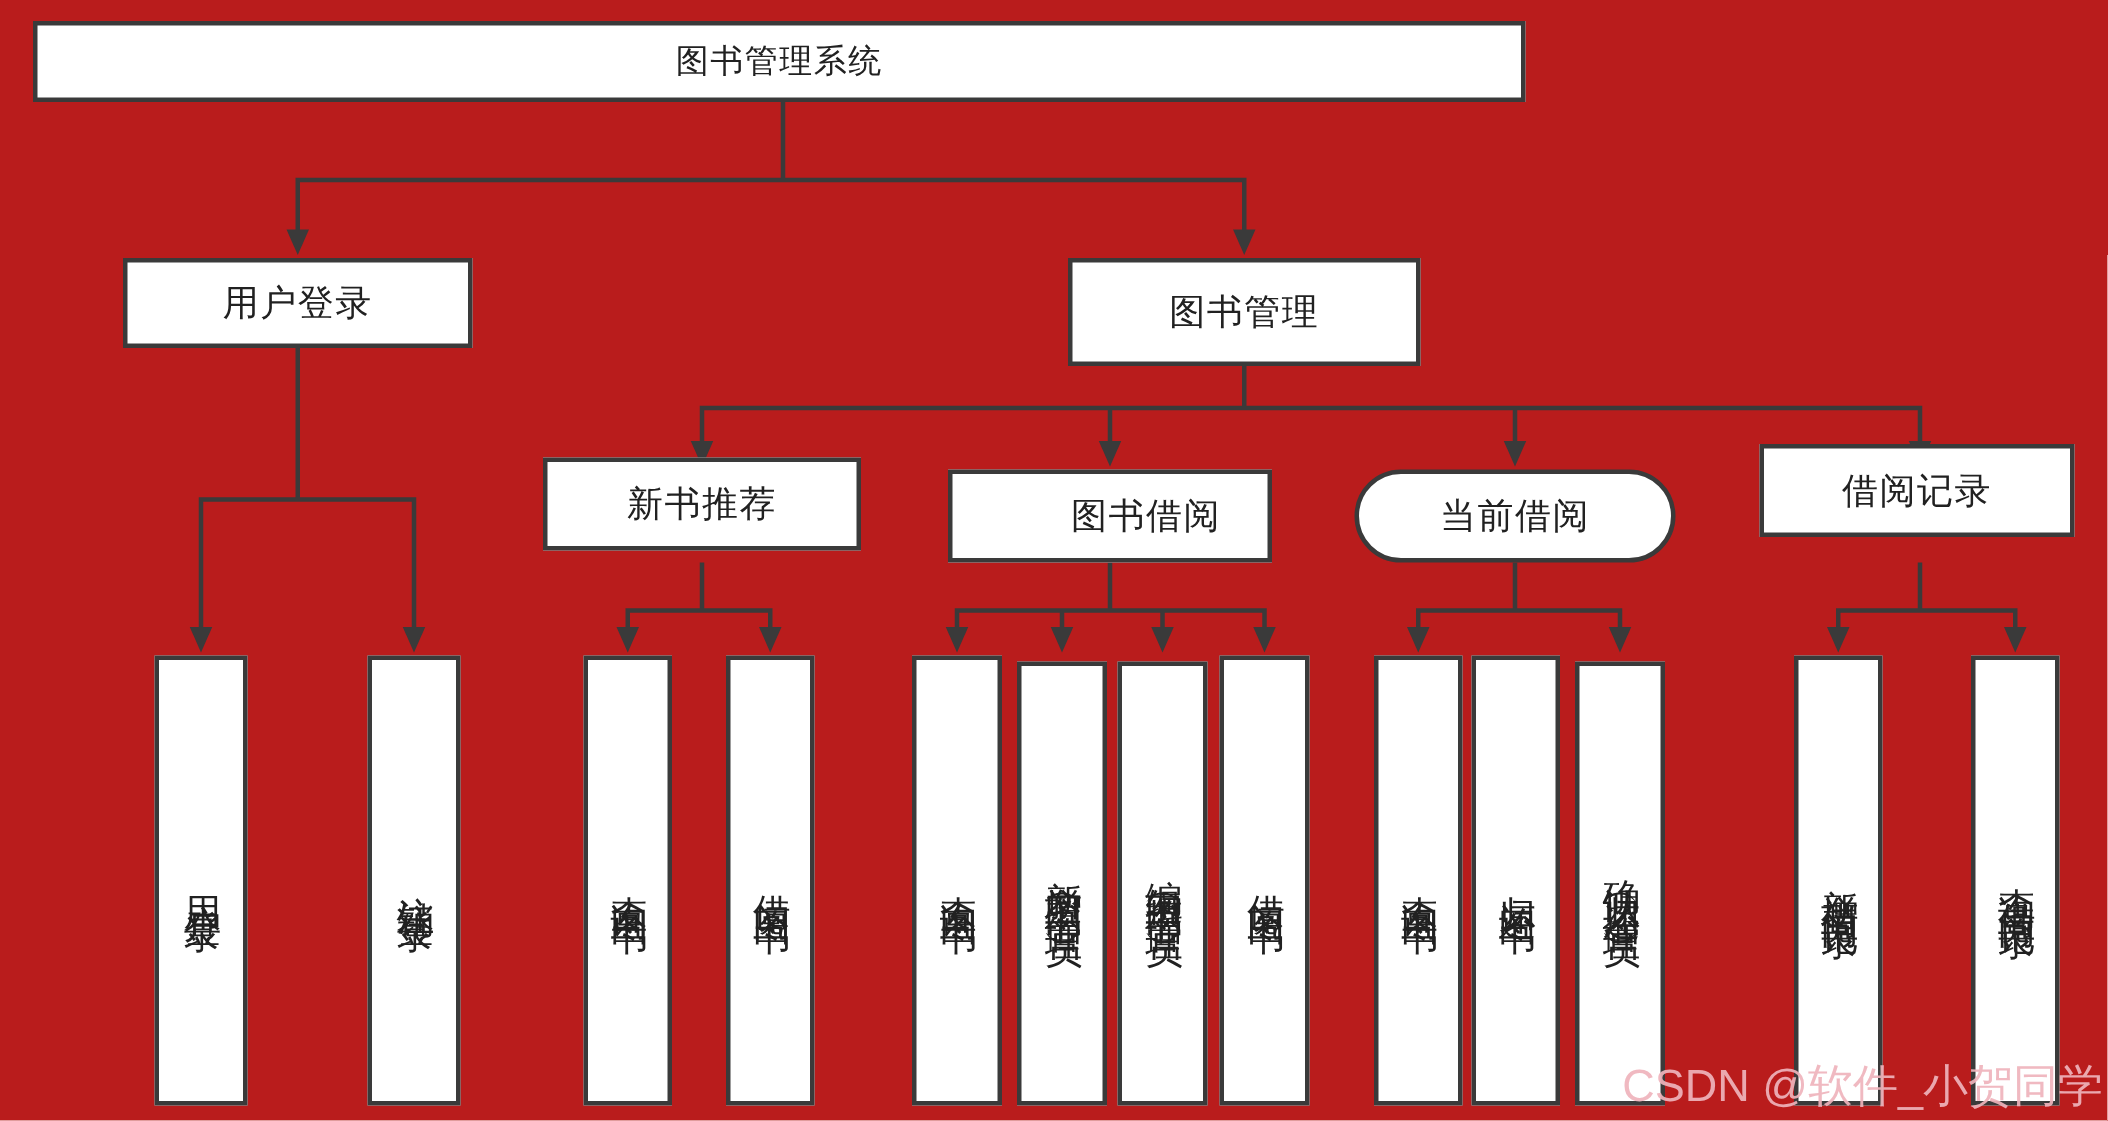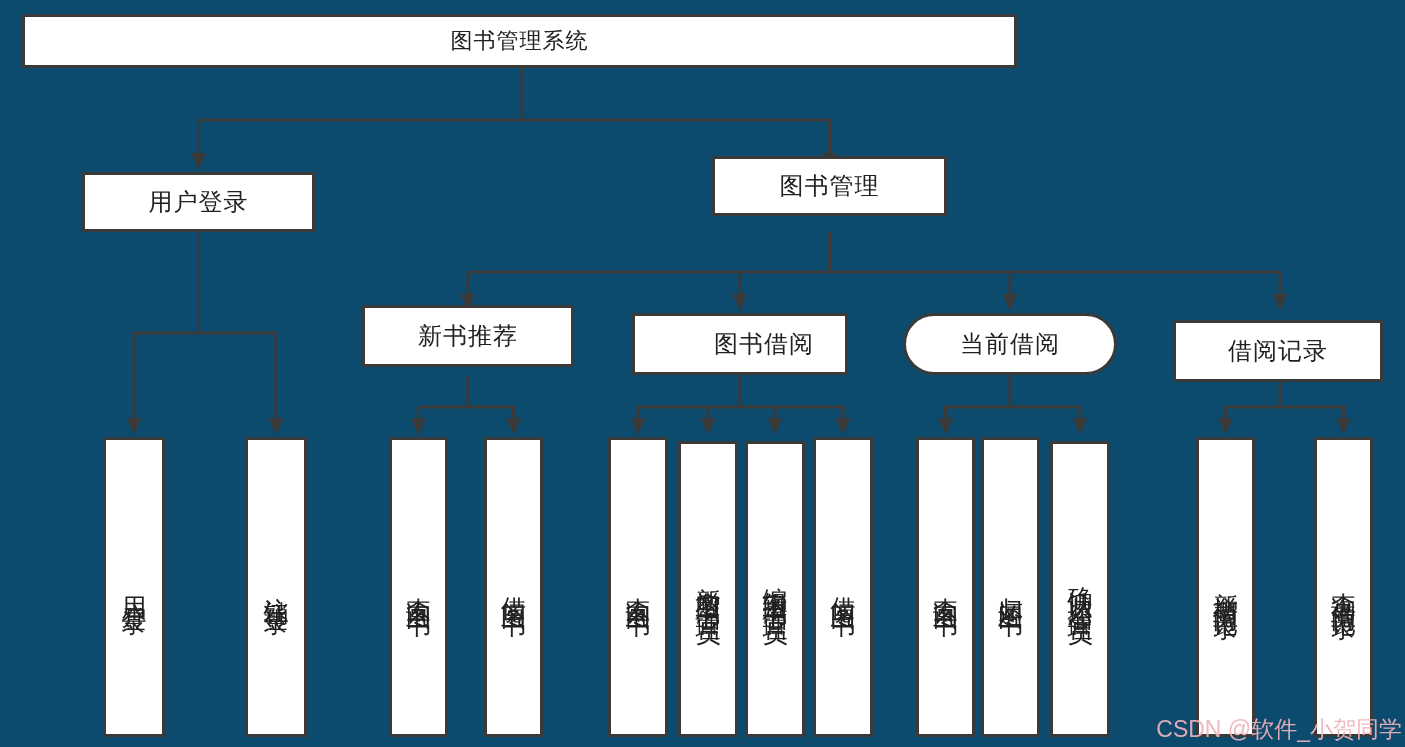--- a/index.html
+++ b/index.html
@@ -5,21 +5,21 @@
   html, body {
     margin: 0;
     padding: 0;
     background: #ffffff;
     font-family: "Liberation Sans", "DejaVu Sans", sans-serif;
   }
   .canvas {
     position: relative;
     width: 1405px;
     height: 747px;
-    background: #0c4a6e;
+    background: #b91c1c;
     overflow: hidden;
   }
   .connectors {
     position: absolute;
     left: 0;
     top: 0;
     z-index: 1;
   }
   .box {
     position: absolute;
@@ -45,21 +45,21 @@
     text-orientation: mixed;
     font-size: 25px;
     letter-spacing: 5px;
     white-space: nowrap;
     line-height: 1;
   }
   .watermark {
     position: absolute;
     right: 3px;
     bottom: 2px;
-    font-size: 23px;
+    font-size: 30px;
     color: #efb4bc;
     z-index: 3;
     opacity: 0.92;
     white-space: nowrap;
   }
 </style>
 </head>
 <body>
 
 <div class="canvas">
@@ -99,26 +99,26 @@
       <polygon points="938,418 953,418 945.5,435"></polygon>
       <polygon points="1072.5,418 1087.5,418 1080,435"></polygon>
       <polygon points="1218,418 1233,418 1225.5,435"></polygon>
       <polygon points="1336,418 1351,418 1343.5,435"></polygon>
     </g>
   </svg>
 
   <div class="box h title" style="left:22px; top:14px; width:995px; height:54px;">图书管理系统</div>
 
   <div class="box h" style="left:82px; top:172px; width:233px; height:60px;">用户登录</div>
-  <div class="box h" style="left:712px; top:156px; width:235px; height:60px;">图书管理</div>
+  <div class="box h" style="left:712px; top:172px; width:235px; height:72px;">图书管理</div>
 
   <div class="box h" style="left:362px; top:305px; width:212px; height:62px;">新书推荐</div>
   <div class="box h" style="left:632px; top:313px; width:216px; height:62px;padding-left:48px;">图书借阅</div>
   <div class="box h" style="left:903px; top:313px; width:214px; height:62px;border-radius:31px;">当前借阅</div>
-  <div class="box h" style="left:1173px; top:320px; width:210px; height:62px;">借阅记录</div>
+  <div class="box h" style="left:1173px; top:296px; width:210px; height:62px;">借阅记录</div>
 
   <div class="box v" style="left:103px; top:437px; width:62px; height:300px;">用户登录</div>
   <div class="box v" style="left:245px; top:437px; width:62px; height:300px;">注销登录</div>
 
   <div class="box v" style="left:389px; top:437px; width:59px; height:300px;">查询图书</div>
   <div class="box v" style="left:484px; top:437px; width:59px; height:300px;">借阅图书</div>
 
   <div class="box v" style="left:608px; top:437px; width:60px; height:300px;">查询图书</div>
   <div class="box v" style="left:678px; top:441px; width:60px; height:296px;">新增图书（管理员）</div>
   <div class="box v" style="left:745px; top:441px; width:60px; height:296px;">编辑图书（管理员）</div>

